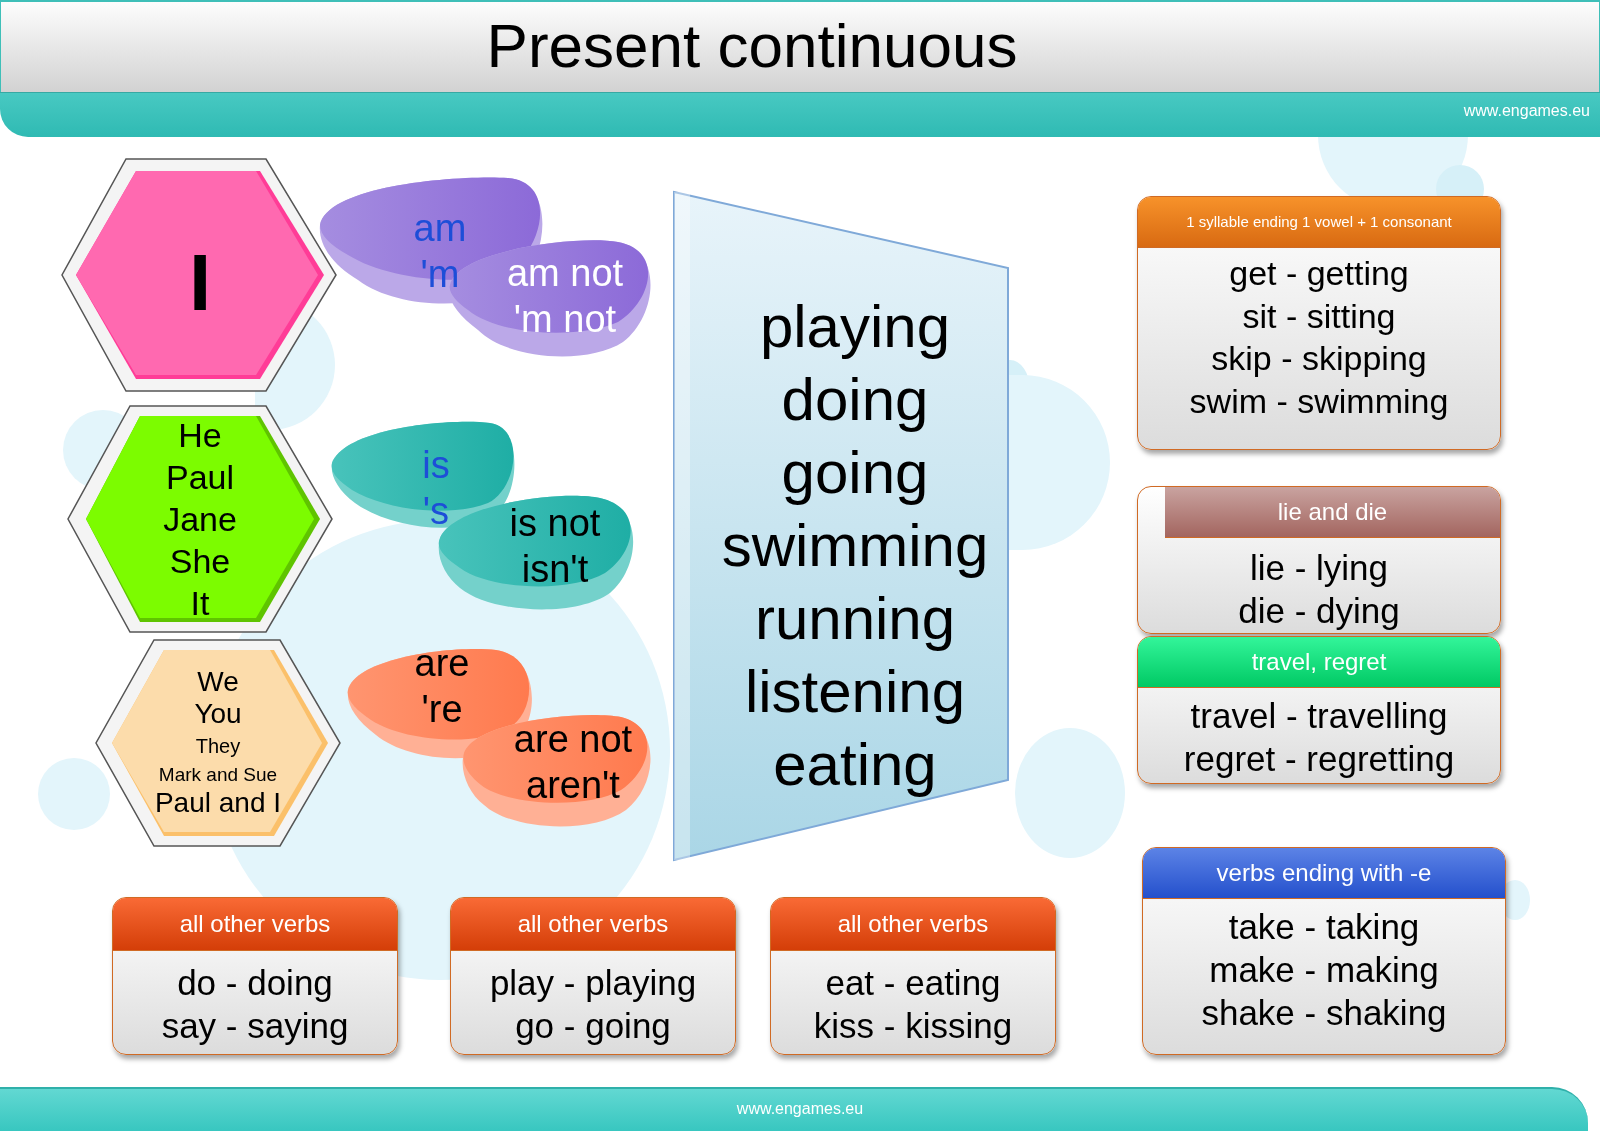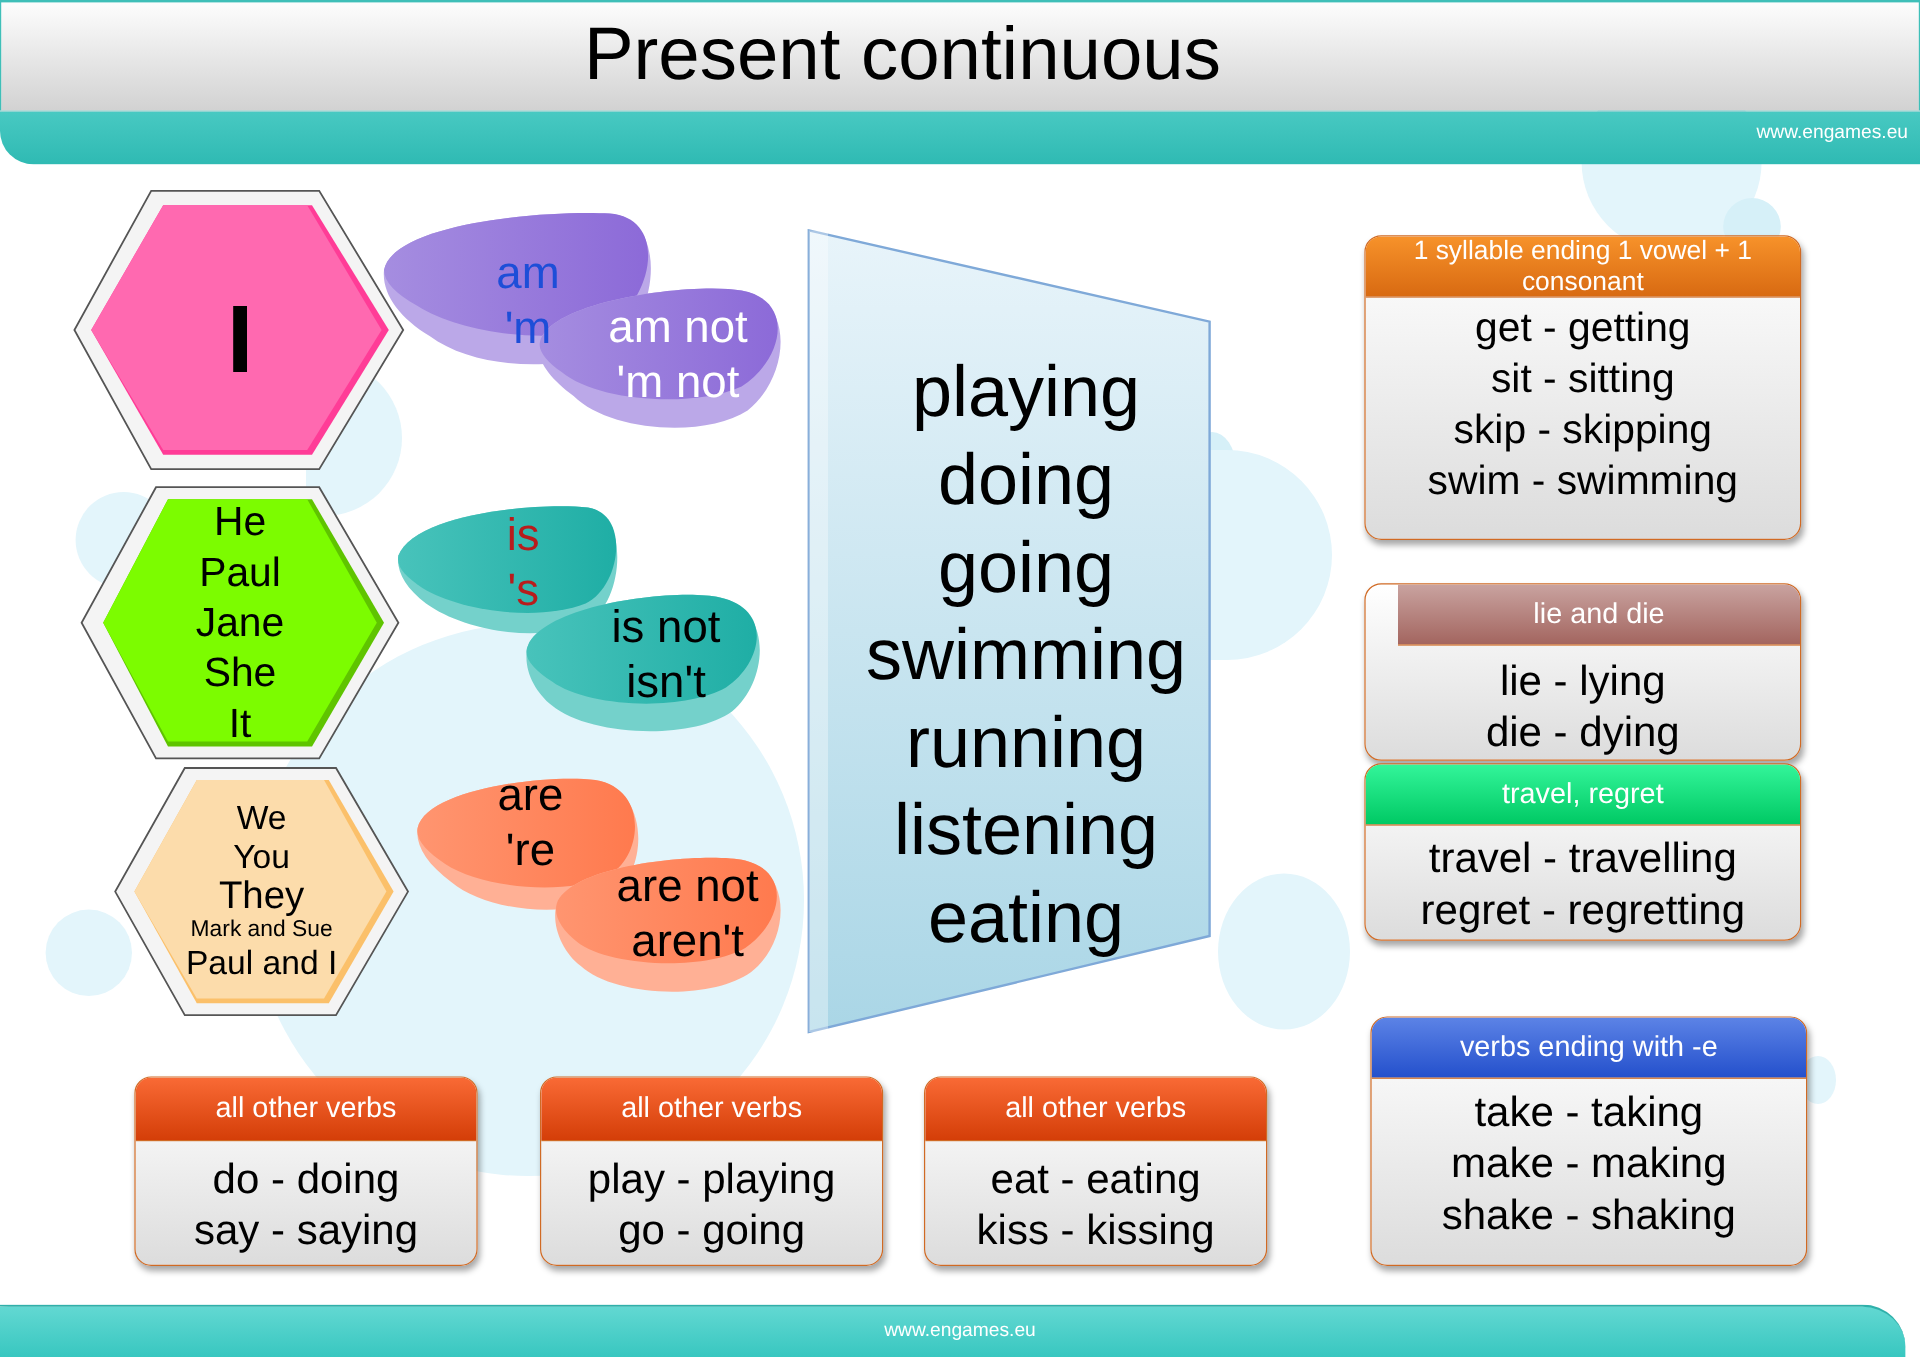--- a/index.html
+++ b/index.html
@@ -75,21 +75,21 @@
 
 <div class="hex-wrap" style="left:94px;top:638px;width:248px;height:210px;">
   <svg width="248" height="210" viewBox="0 0 248 210">
     <polygon points="60,2 186,2 246,105 186,208 60,208 2,105" fill="#f4f4f4" stroke="#555" stroke-width="1.5"></polygon>
     <polygon points="70,12 180,12 234,105 180,198 70,198 18,105" fill="#fbc06a"></polygon>
     <polygon points="70,12 176,12 228,105 176,194 70,194 18,105" fill="#fcdcab"></polygon>
   </svg>
   <div class="hex-text" style="top:28px;">
     <div style="font-size:28px;line-height:32px;">We</div>
     <div style="font-size:28px;line-height:32px;">You</div>
-    <div style="font-size:32px;line-height:32px;">They</div>
+    <div style="font-size:20px;line-height:32px;">They</div>
     <div style="font-size:19px;line-height:26px;">Mark and Sue</div>
     <div style="font-size:28px;line-height:30px;">Paul and I</div>
   </div>
 </div>
 
 <svg class="abs" style="left:318px;top:170px;" width="345" height="195">
   <defs>
     <linearGradient id="gp" x1="0" x2="1">
         <stop offset="0" stop-color="#a58de0"></stop>
         <stop offset="1" stop-color="#8c6ad8"></stop>
@@ -116,21 +116,21 @@
   <div>am not</div>
   <div>'m not</div>
 </div>
 
 <svg class="abs" style="left:330px;top:418px;" width="320" height="200">
   <path d="M2,45 C15,10 120,0 160,5 C195,10 190,85 160,100 C125,118 60,110 25,85 C8,72 0,58 2,45 Z" fill="#74d1cb"></path>
   <path d="M2,45 C15,10 120,0 160,5 C195,10 188,70 158,85 C120,100 55,92 22,72 C8,62 0,55 2,45 Z" fill="url(#gt)"></path>
   <path d="M110,120 C125,85 235,72 270,80 C315,90 310,150 280,175 C245,200 160,195 130,170 C115,158 105,138 110,120 Z" fill="#74d1cb"></path>
   <path d="M110,120 C125,85 235,72 270,80 C315,90 305,135 275,155 C240,175 160,172 130,150 C115,140 105,130 110,120 Z" fill="url(#gt)"></path>
 </svg>
-<div class="bubble-text" style="left:366px;top:423px;width:140px;color:#b91c1c;">
+<div class="bubble-text" style="left:366px;top:442px;width:140px;color:#1d4ed8;">
   <div>is</div>
   <div>'s</div>
 </div>
 <div class="bubble-text" style="left:470px;top:500px;width:170px;color:#000;">
   <div>is not</div>
   <div>isn't</div>
 </div>
 
 <svg class="abs" style="left:346px;top:645px;" width="320" height="190">
   <path d="M2,45 C10,12 110,0 150,5 C195,12 195,80 165,100 C130,122 60,115 30,90 C10,75 0,60 2,45 Z" fill="#ffb095"></path>
@@ -161,21 +161,21 @@
   <div>playing</div>
   <div>doing</div>
   <div>going</div>
   <div>swimming</div>
   <div>running</div>
   <div>listening</div>
   <div>eating</div>
 </div>
 
 <div class="card" style="left:1137px;top:196px;width:362px;height:252px;">
-  <div class="card-head" style="height:50px;background:linear-gradient(#f7922a,#d86a12);font-size:22px;line-height:26px;">1 syllable ending 1 vowel + 1 consonant</div>
+  <div class="card-head" style="height:50px;background:linear-gradient(#f7922a,#d86a12);font-size:15px;line-height:26px;">1 syllable ending 1 vowel + 1 consonant</div>
   <div class="card-body" style="font-size:34px;line-height:42.5px;padding-top:4px;">
     <div>get - getting</div>
     <div>sit - sitting</div>
     <div>skip - skipping</div>
     <div>swim - swimming</div>
   </div>
 </div>
 
 <div class="card" style="left:1137px;top:486px;width:362px;height:146px;">
   <div class="card-head" style="height:50px;background:linear-gradient(#c9a3a0,#a3655f);margin-left:27px;">lie and die</div>

